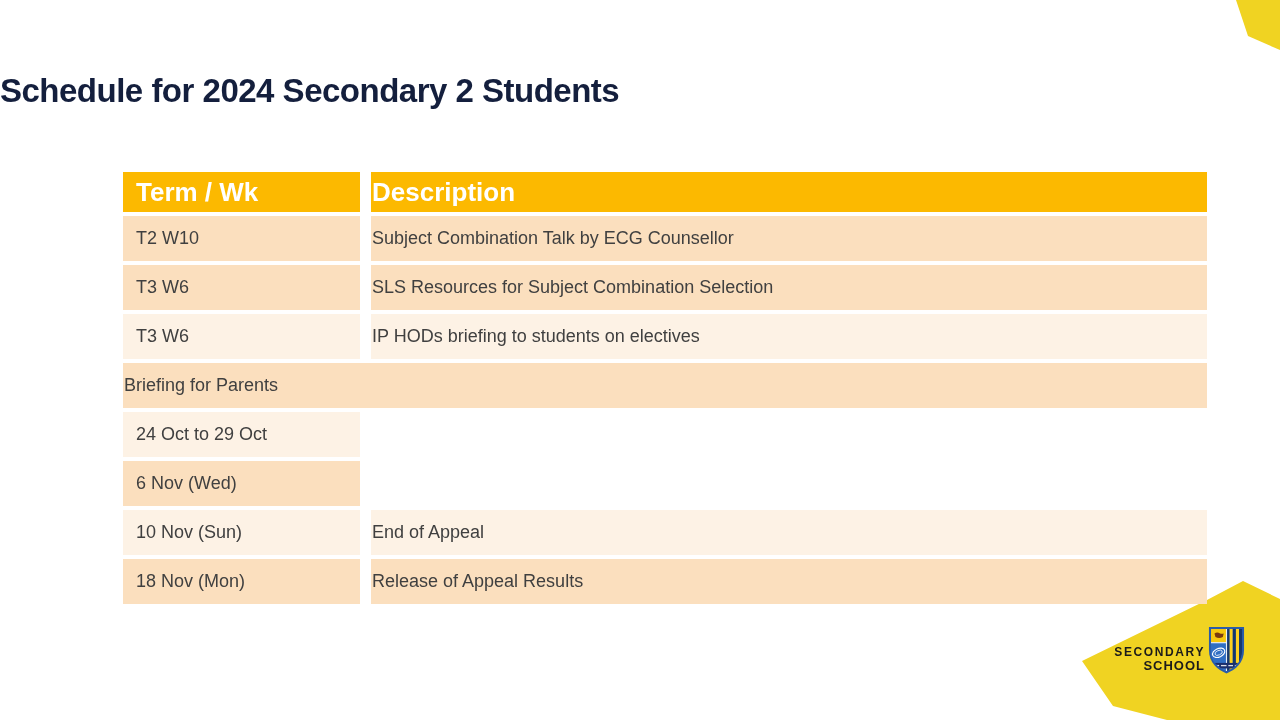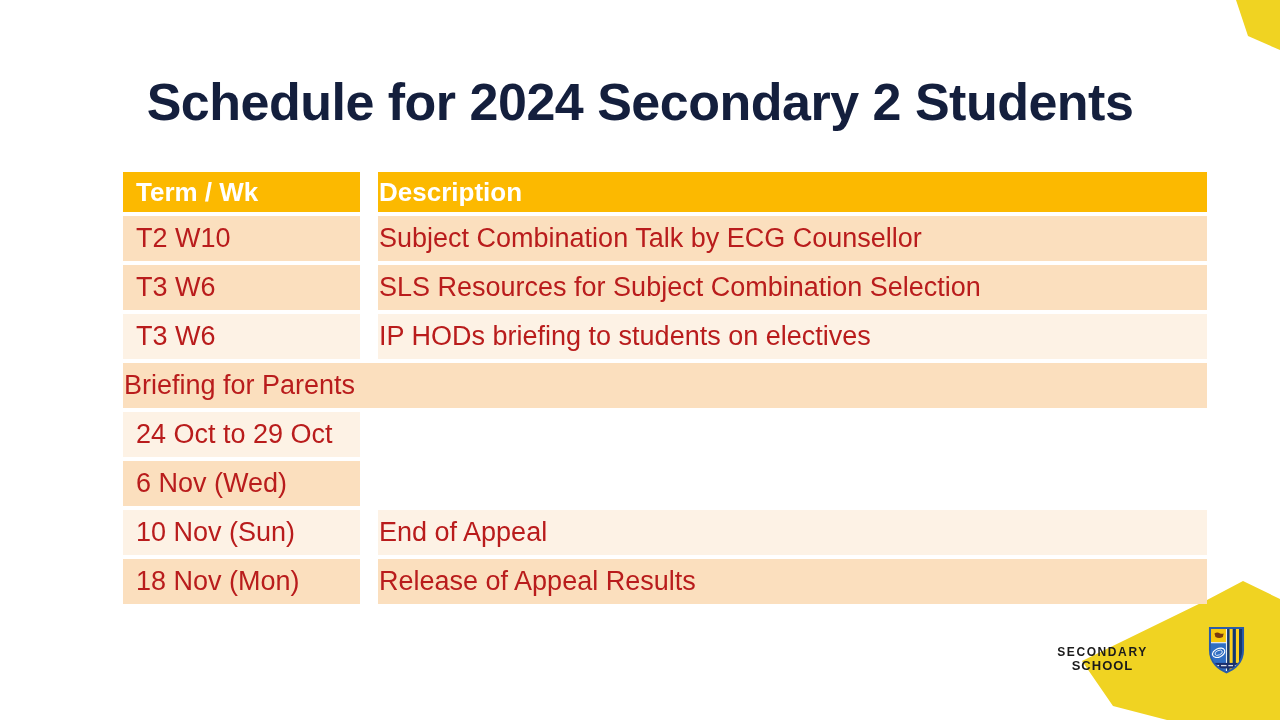--- a/index.html
+++ b/index.html
@@ -7,71 +7,70 @@
     position:relative;
     width:1280px;height:720px;
     background:#ffffff;
     overflow:hidden;
     font-family:"Liberation Sans", sans-serif;
     margin:0 auto;
   }
   .title{
     position:absolute;
     left:0;right:0;top:72px;
-    text-align:center;
-    font-size:52px;
+    font-size:33px;
     font-weight:bold;
     letter-spacing:-0.5px;
     color:var(--title-navy,#141F3D);
   }
   
   .table-wrap{
     position:absolute;
     left:123px;top:172px;
     width:1084px;
     background:#ffffff;
     z-index:4;
   }
   .trow{
     display:flex;
-    gap:18px;
+    gap:11px;
     margin-top:4px;
   }
   .trow.header{margin-top:0;}
   .cell{
     box-sizing:border-box;
     height:45px;
     line-height:45px;
     white-space:nowrap;
     overflow:hidden;
   }
   .header .cell{
     height:40px;line-height:40px;
     background:var(--header-gold,#FCB900);
     color:#ffffff;
     font-weight:bold;
     font-size:26px;
   }
   .cell.term{width:237px;flex:0 0 237px;padding-left:13px;}
   .cell.desc{flex:1;padding-left:1px;}
   .body-row .cell{
-    font-size:27px;
-    color:#b91c1c;
+    font-size:18px;
+    color:#404040;
   }
   .body-row.band-dark .cell{background:var(--band-dark,#FBDFBE);}
   .body-row.band-light .cell{background:var(--band-light,#FDF2E5);}
   
   .corner-tr{position:absolute;top:0;right:0;z-index:1;}
   .corner-br{position:absolute;left:1080px;top:578px;z-index:1;}
   .crest{position:absolute;left:1208px;top:626px;z-index:3;}
   .logo-text{
     position:absolute;
     left:1000px;top:646px;
     width:205px;
-    text-align:center;
+    text-align:right;
     z-index:2;
     color:#1b1b1b;
     font-weight:bold;
   }
   .logo-line1{font-size:12px;letter-spacing:1.6px;line-height:13px;}
   .logo-line2{font-size:13px;letter-spacing:1px;line-height:14px;}
 </style>
 </head>
 <body>
 

